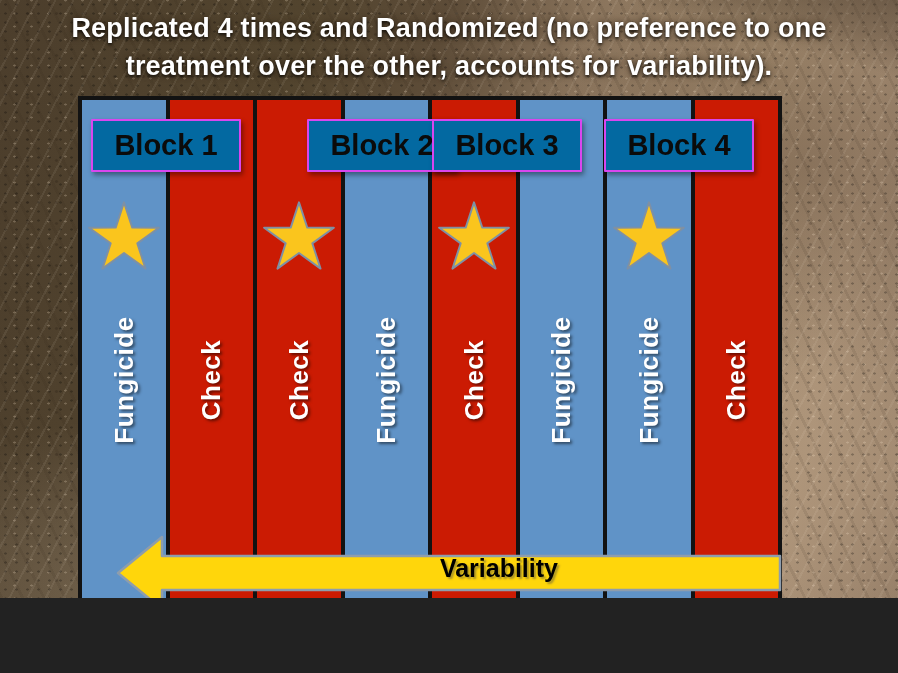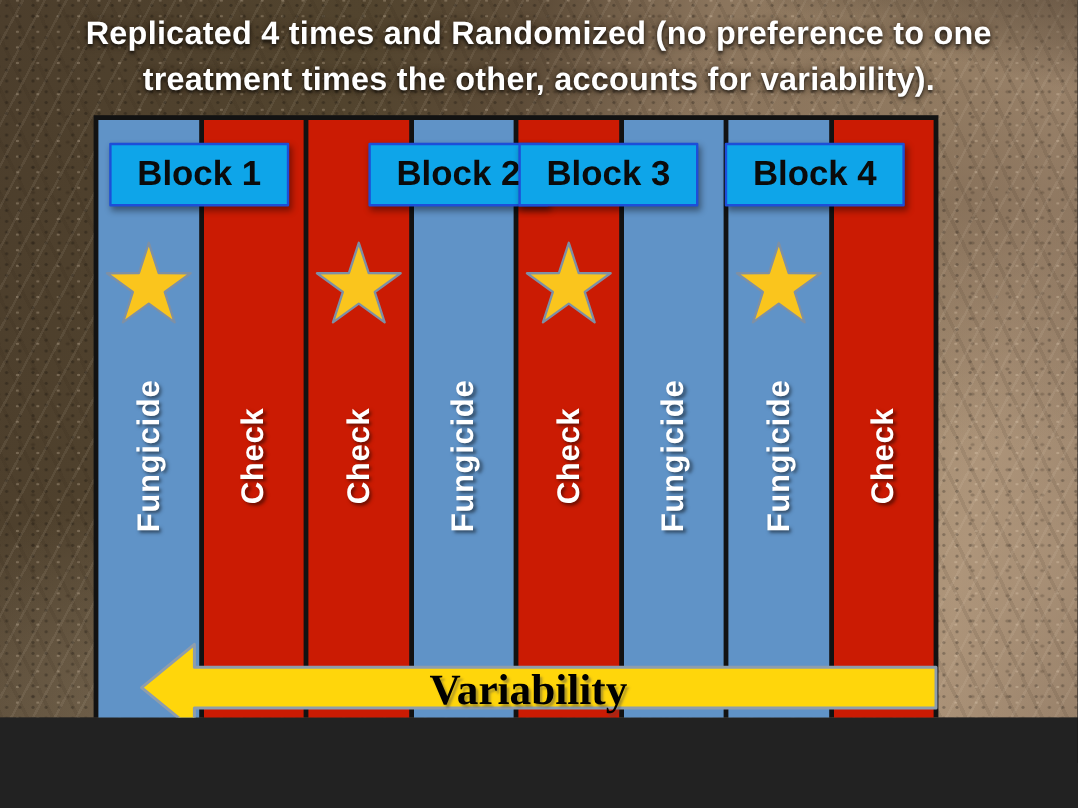--- a/index.html
+++ b/index.html
@@ -52,41 +52,40 @@
     writing-mode:vertical-rl;
     color:#fff;font-weight:bold;font-size:26px;letter-spacing:.5px;white-space:nowrap;
     text-shadow:-2px 2px 3px rgba(0,0,0,0.5);
   }
   .star{
     position:absolute;left:50%;top:99px;transform:translateX(-50%);
     width:78px;height:80px;
   }
   .block-label{
     position:absolute;top:119px;width:150px;height:53px;box-sizing:border-box;
-    background:#0ea5e9;border:2px solid #1d4ed8;border-radius:1px;
+    background:#0369a1;border:2px solid #d946ef;border-radius:1px;
     box-shadow:2px 3px 5px rgba(0,0,0,0.4);
     color:#0b0b0b;font-weight:bold;font-size:29px;line-height:49px;text-align:center;
   }
   .arrow-svg{position:absolute;left:78px;top:96px;width:704px;height:567px;pointer-events:none;}
   .arrow-label{
-    position:absolute;left:358px;top:554px;width:200px;text-align:left;
-    color:#000;font-weight:bold;font-size:36px;
+    position:absolute;left:358px;top:554px;width:200px;text-align:right;
+    color:#000;font-weight:bold;font-size:25px;
     text-shadow:2px 2px 2px rgba(70,70,70,0.45);
-    font-family:Liberation Serif, serif;
   }
 </style>
 </head>
 <body>
 
 <div class="stage">
   <div class="bg"></div>
 
   <div class="title">
     <div>Replicated 4 times and Randomized (no preference to one</div>
-    <div>treatment times the other, accounts for variability).</div>
+    <div>treatment over the other, accounts for variability).</div>
   </div>
 
   <div class="diagram" id="strips">
       <div class="strip" style="background: rgb(96, 147, 199);">
         <svg viewBox="0 0 100 100" class="star">
           <polygon points="50,3 60.6,35.4 94.7,35.5 67.1,55.6 77.6,88 50,68 22.4,88 32.9,55.6 5.3,35.5 39.4,35.4" fill="#FAC51D" stroke="#7E90A5" stroke-width="2.5" stroke-linejoin="round"></polygon>
         </svg>
         <span class="strip-label">Fungicide</span>
       </div>
       <div class="strip" style="background: rgb(203, 27, 3);">

